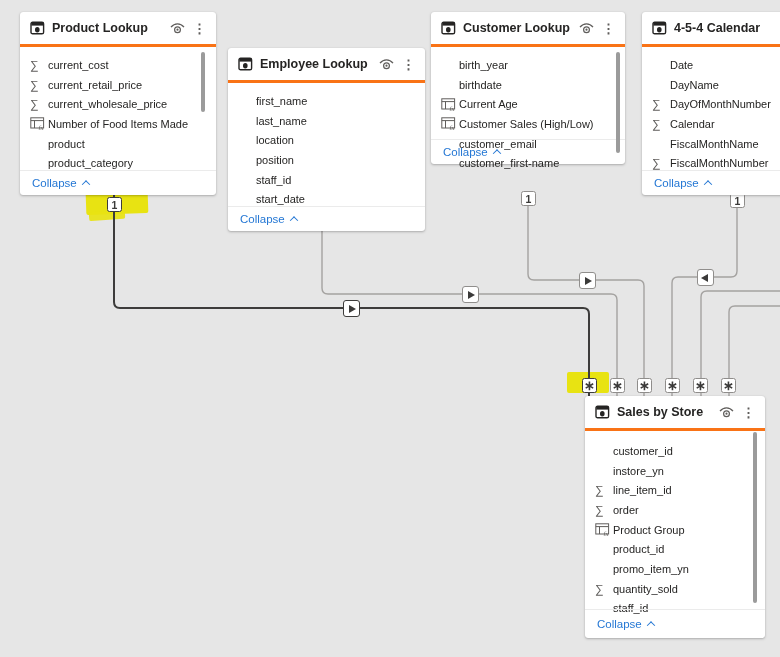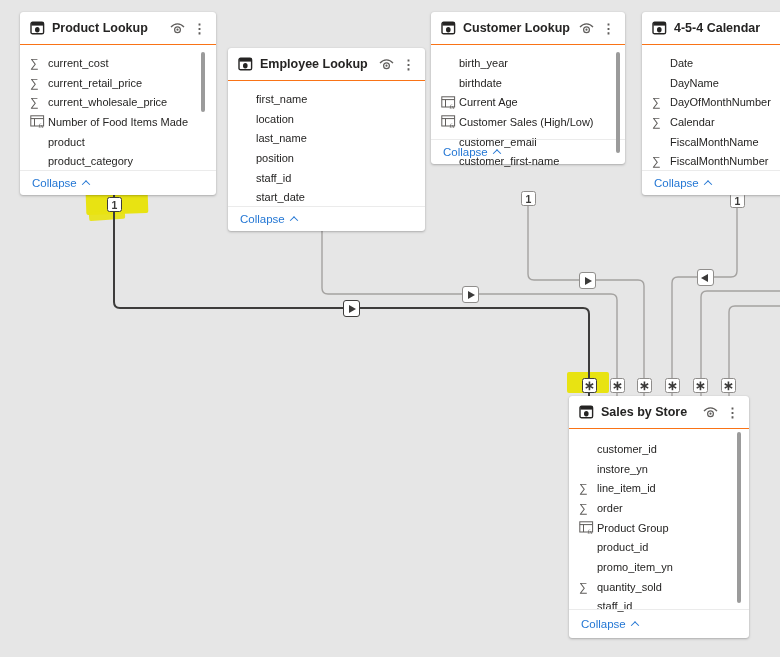--- a/index.html
+++ b/index.html
@@ -29,21 +29,21 @@
   .arrowbox.selected{border:1.6px solid #3d3c3b;}
   .tri-right{width:0;height:0;border-left:7px solid #3b3a39;border-top:4.5px solid transparent;
              border-bottom:4.5px solid transparent;margin-left:2px;}
   .tri-left{width:0;height:0;border-right:7px solid #3b3a39;border-top:4.5px solid transparent;
             border-bottom:4.5px solid transparent;margin-right:2px;}
 
   
   .tbl{position:absolute;background:#fff;border-radius:3px;z-index:4;
        box-shadow:0 1px 2.5px rgba(0,0,0,.25),0 0 1px rgba(0,0,0,.14);}
   .tbl-head{position:relative;height:30px;display:flex;align-items:center;padding:16px 10px;
-            border-bottom:1px solid #f97316;box-sizing:border-box;}
+            border-bottom:3px solid #f97316;box-sizing:border-box;}
   .tbl.small-head .tbl-head{height:26px;}
   .tbl-icon{display:inline-flex;flex:0 0 auto;}
   .tbl-title{margin-left:7px;font-size:12.5px;font-weight:bold;color:#252423;white-space:nowrap;}
   .eye{position:absolute;right:30px;top:50%;transform:translateY(-50%);display:inline-flex;cursor:pointer;}
   .more{position:absolute;right:10px;top:50%;transform:translateY(-50%);font-size:13px;
         color:#5f5d5b;font-weight:bold;cursor:pointer;line-height:1;}
   .tbl-fields{padding-top:8px;overflow:hidden;}
   .tbl.small-head .tbl-fields{padding-top:10px;}
   .frow{height:19.7px;display:flex;align-items:center;padding-left:10px;}
   .ficon{width:18px;flex:0 0 18px;font-size:12px;color:#5f5d5b;display:inline-flex;align-items:center;line-height:1;}
@@ -177,25 +177,25 @@
       </span>
       <span class="more">⋮</span>
     </div>
     <div class="tbl-fields">
         <div class="frow">
           <span class="ficon"></span>
           <span class="flabel">first_name</span>
         </div>
         <div class="frow">
           <span class="ficon"></span>
+          <span class="flabel">last_name</span>
+        </div>
+        <div class="frow">
+          <span class="ficon"></span>
           <span class="flabel">location</span>
-        </div>
-        <div class="frow">
-          <span class="ficon"></span>
-          <span class="flabel">last_name</span>
         </div>
         <div class="frow">
           <span class="ficon"></span>
           <span class="flabel">position</span>
         </div>
         <div class="frow">
           <span class="ficon"></span>
           <span class="flabel">staff_id</span>
         </div>
         <div class="frow">
@@ -312,21 +312,21 @@
           <span class="ficon">∑</span>
           <span class="flabel">FiscalMonthNumber</span>
         </div>
       </div>
     <div class="tbl-foot">
       <a class="collapse-link">Collapse</a>
       <span class="chev"></span>
     </div>
   </div>
 
-  <div class="tbl small-head" style="left:569px;top:396px;width:180px;height:242px;">
+  <div class="tbl small-head" style="left:585px;top:396px;width:180px;height:242px;">
     <div class="tbl-head">
       <span class="tbl-icon">
         <svg width="15" height="14" viewBox="0 0 15 14">
             <rect x="1" y="1.2" width="12.6" height="11.6" rx="1.6" fill="none" stroke="#252423" stroke-width="1.4"></rect>
             <rect x="1.4" y="1.4" width="11.8" height="3.2" fill="#252423"></rect>
             <ellipse cx="7.3" cy="8.7" rx="2.3" ry="2.7" fill="#252423"></ellipse>
           </svg>
       </span>
       <span class="tbl-title">Sales by Store</span>
       <span class="eye">

